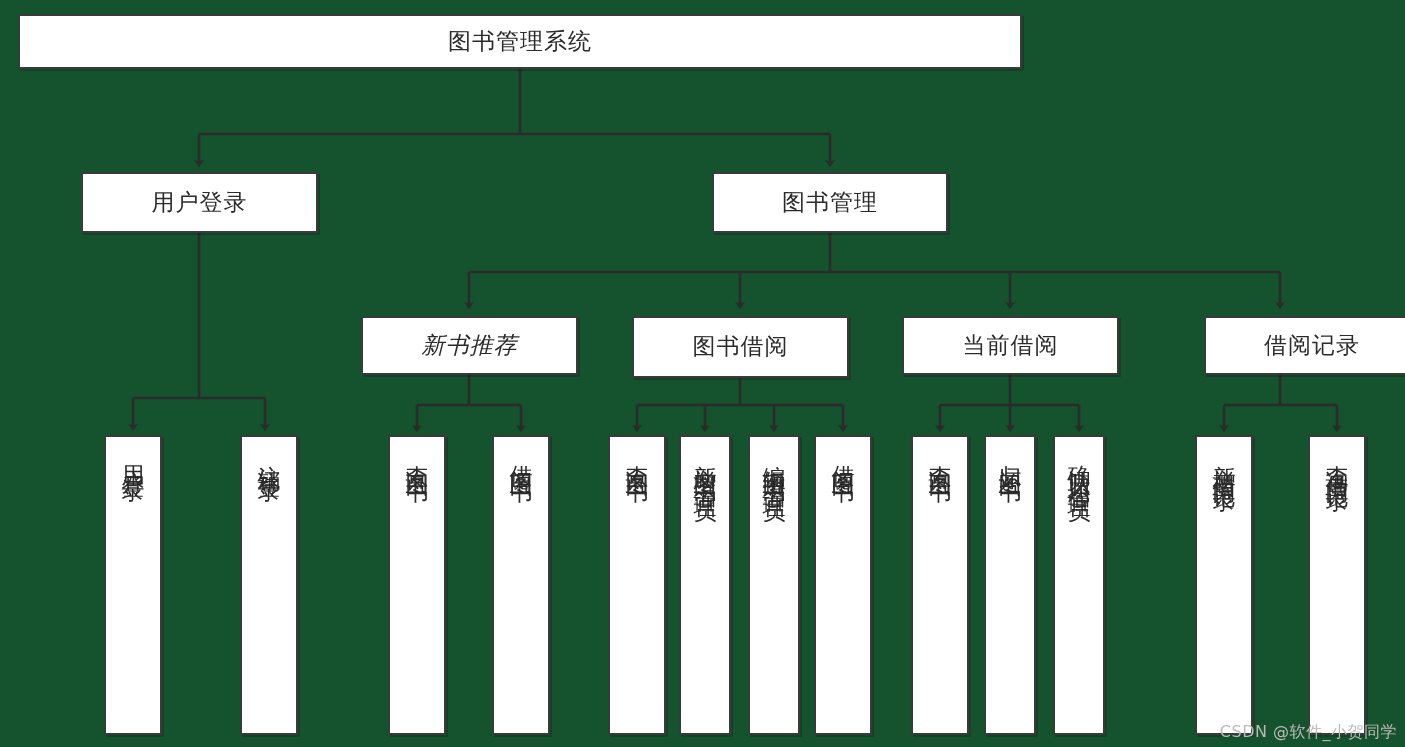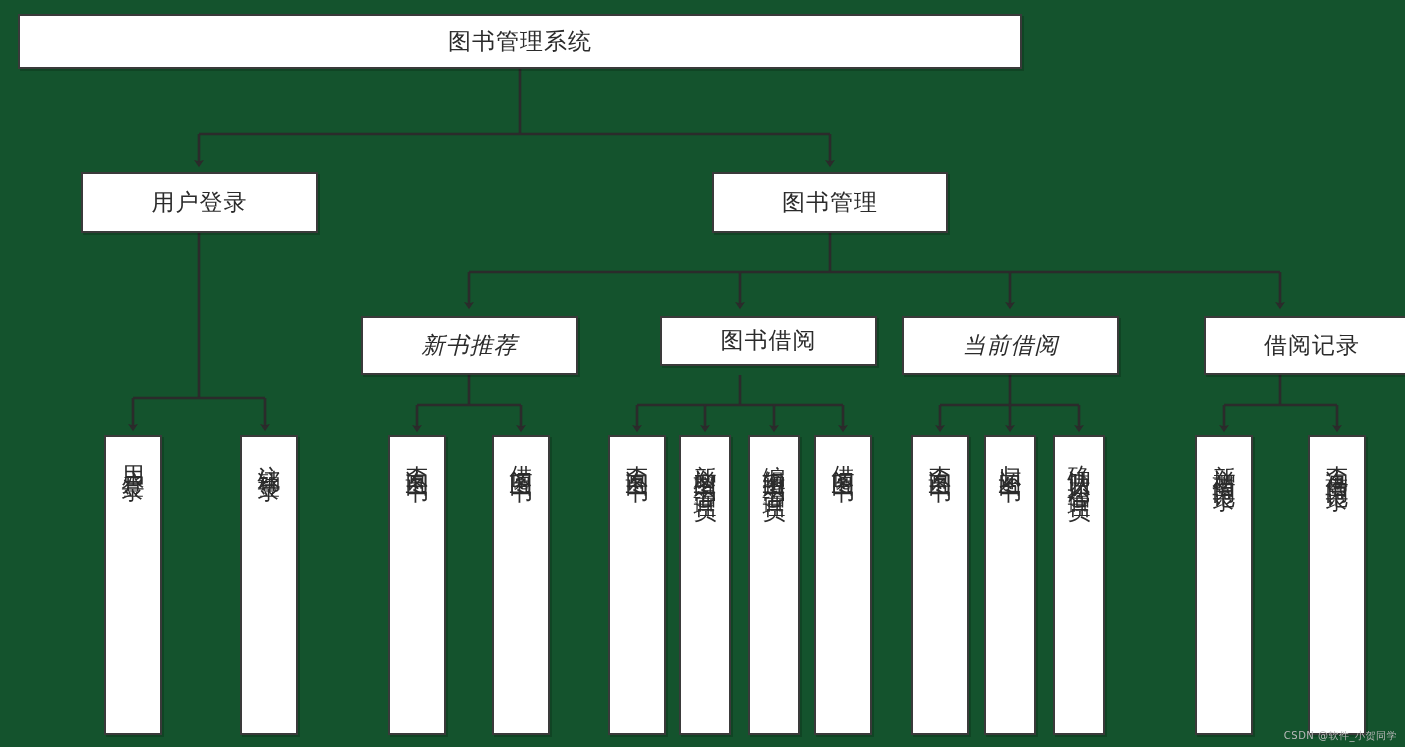--- a/index.html
+++ b/index.html
@@ -64,21 +64,21 @@
     line-height: 1.0;
     letter-spacing: 5px;
     white-space: nowrap;
     height: auto;
     margin-top: 4px;
   }
   #watermark {
     position: absolute;
     right: 8px;
     bottom: 4px;
-    font-size: 10px;
+    font-size: 16px;
     color: #b9b9b9;
     letter-spacing: 0.5px;
     white-space: nowrap;
     font-family: "DejaVu Sans", "Liberation Sans", sans-serif;
   }
 </style>
 </head>
 <body>
 
 <div id="diagram-root">
@@ -146,25 +146,25 @@
   </div>
 
   <div class="node h" style="left:712px; top:172px; width:236px; height:61px;justify-content:center;">
     <span class="lbl">图书管理</span>
   </div>
 
   <div class="node h" style="left:361px; top:316px; width:217px; height:59px;font-style:italic;">
     <span class="lbl">新书推荐</span>
   </div>
 
-  <div class="node h" style="left:632px; top:316px; width:217px; height:50px;margin-left:28px;">
+  <div class="node h" style="left:632px; top:316px; width:217px; height:62px;">
     <span class="lbl">图书借阅</span>
   </div>
 
-  <div class="node h" style="left:902px; top:316px; width:217px; height:59px;font-style:italic;">
+  <div class="node h" style="left:902px; top:316px; width:217px; height:59px;">
     <span class="lbl">当前借阅</span>
   </div>
 
   <div class="node h" style="left:1204px; top:316px; width:208px; height:59px;padding-left:8px;">
     <span class="lbl">借阅记录</span>
   </div>
 
   <div class="node v" style="left:104px; top:435px; width:58px; height:300px;">
     <span class="lbl">用户登录</span>
   </div>

